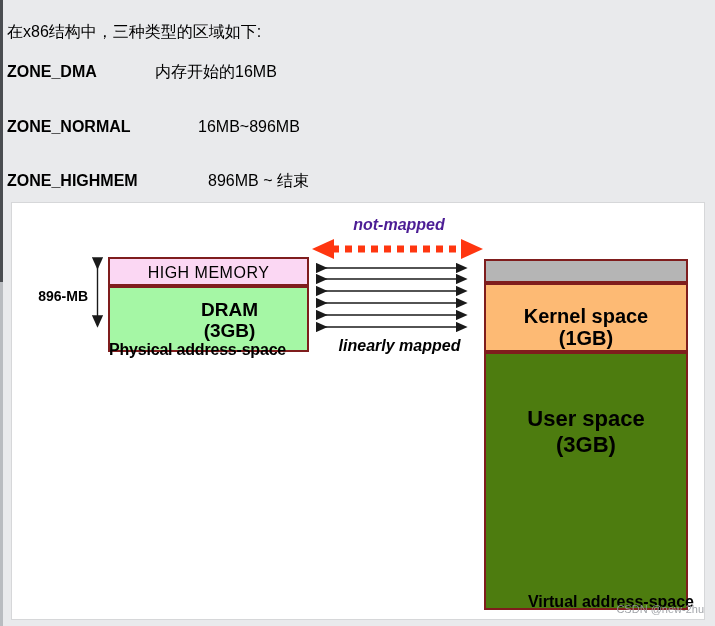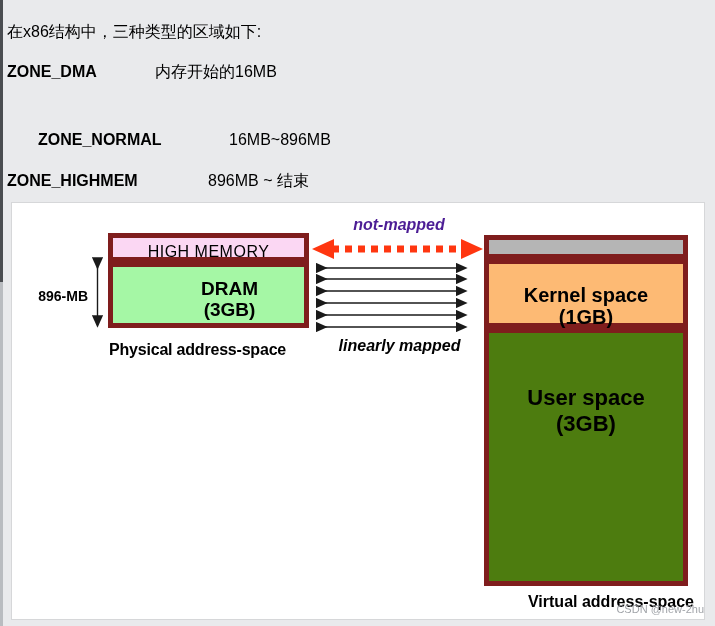--- a/index.html
+++ b/index.html
@@ -12,30 +12,30 @@
   
   .left-strip{
     position:absolute;left:0;top:0;width:3px;height:626px;
     background:linear-gradient(to bottom,#4a4d51 0%,#4a4d51 45%,#b9bcc0 45%,#b9bcc0 100%);
   }
   
   .intro-line{position:absolute;left:7px;top:8px;font-size:16px;line-height:20px;margin-top:14px;}
   .zone-row{position:absolute;left:7px;font-size:16px;line-height:20px;white-space:nowrap;}
   .zone-row .zname{font-weight:bold;display:inline-block;}
   .row-dma{top:62px;}     .row-dma .zname{width:148px;}
-  .row-normal{top:130px;margin-left:31px;} .row-normal .zname{width:191px;}
+  .row-normal{top:117px;} .row-normal .zname{width:191px;}
   .row-high{top:171px;}   .row-high .zname{width:201px;}
   
   .panel{
     position:absolute;left:11px;top:202px;width:694px;height:418px;
     background:#ffffff;border:1px solid #d6d7d9;box-sizing:border-box;
   }
   .panel *{box-sizing:border-box;}
   .abs{position:absolute;}
-  .membox{border:5px solid #7f1d1d;text-align:center;}
+  .membox{border:2px solid #7f1d1d;text-align:center;margin-top:24px;}
   .box-highmem{left:96px;top:30px;width:201px;height:29px;background:#fbd7f3;
     font-size:16px;line-height:27px;letter-spacing:.5px;}
   .box-dram{left:96px;top:59px;width:201px;height:66px;background:#a5f7a5;
     font-size:19px;font-weight:bold;line-height:21px;padding-top:11px;padding-left:42px;}
   .box-gray{left:472px;top:32px;width:204px;height:24px;background:#b5b5b5;}
   .box-kernel{left:472px;top:56px;width:204px;height:69px;background:#fdba74;
     font-size:20px;font-weight:bold;line-height:22px;padding-top:20px;}
   .box-user{left:472px;top:125px;width:204px;height:258px;background:#4d7c0f;
     font-size:22px;font-weight:bold;line-height:26px;padding-top:52px;}
   .lbl-896{left:10px;top:85px;width:66px;text-align:right;font-size:14px;font-weight:600;}

